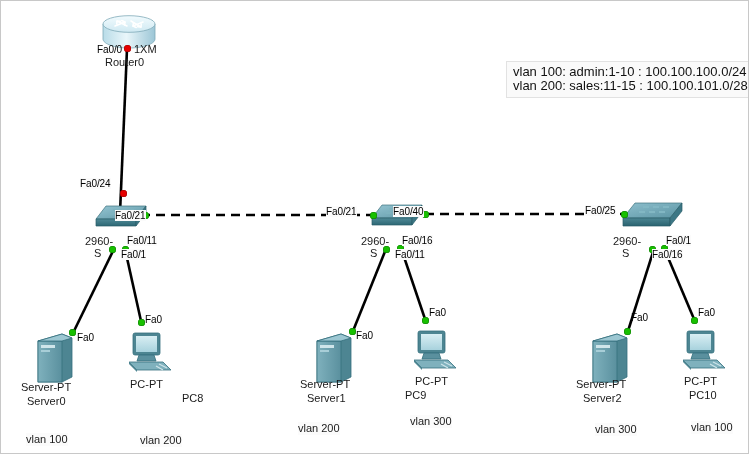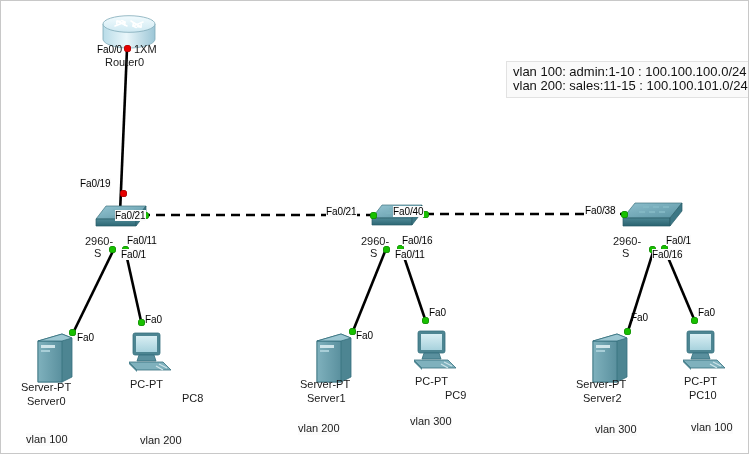--- a/index.html
+++ b/index.html
@@ -154,21 +154,21 @@
       <g fill="#7fb4c0" opacity="0.85">
         <rect x="20" y="5" width="5" height="2"></rect>
           <rect x="28" y="5" width="5" height="2"></rect>
         <rect x="36" y="5" width="5" height="2"></rect>
           <rect x="17" y="9" width="5" height="2"></rect>
         <rect x="25" y="9" width="5" height="2"></rect>
           <rect x="33" y="9" width="5" height="2"></rect>
       </g>
     </svg>
   </div>
-  <div class="lbl" style="left:79px;top:177px;">Fa0/19</div>
+  <div class="lbl" style="left:79px;top:177px;">Fa0/24</div>
   <div class="dot red" style="left:119px;top:189px;"></div>
 
   <div class="lbl" style="left:114px;top:209px;">Fa0/21</div>
   <div class="dot green" style="left:141px;top:211px;"></div>
 
   <div class="devname" style="left:84px;top:234px;">2960-</div>
   <div class="devname" style="left:93px;top:246px;">S</div>
 
   <div class="lbl" style="left:126px;top:234px;">Fa0/11</div>
   <div class="lbl" style="left:120px;top:248px;">Fa0/1</div>
@@ -222,21 +222,21 @@
       <g fill="#84b9c5" opacity="0.9">
         <rect x="22" y="5" width="6" height="2"></rect>
           <rect x="32" y="5" width="6" height="2"></rect>
         <rect x="42" y="5" width="6" height="2"></rect>
           <rect x="18" y="10" width="6" height="2"></rect>
         <rect x="28" y="10" width="6" height="2"></rect>
           <rect x="38" y="10" width="6" height="2"></rect>
       </g>
     </svg>
   </div>
-  <div class="lbl" style="left:584px;top:204px;">Fa0/38</div>
+  <div class="lbl" style="left:584px;top:204px;">Fa0/25</div>
   <div class="dot green" style="left:620px;top:210px;"></div>
 
   <div class="devname" style="left:612px;top:234px;">2960-</div>
   <div class="devname" style="left:621px;top:246px;">S</div>
 
   <div class="lbl" style="left:665px;top:234px;">Fa0/1</div>
   <div class="lbl" style="left:651px;top:248px;">Fa0/16</div>
   <div class="dot green" style="left:648px;top:245px;"></div>
   <div class="dot green" style="left:660px;top:244px;"></div>
 
@@ -303,21 +303,21 @@
       <path d="M14 24 L29 24 L31 30 L12 30 Z" fill="#5a909e" stroke="#35707d" stroke-width="0.8"></path>
       <path d="M4 31 L38 31 L46 39 L12 39 Z" fill="#7fb1bd" stroke="#35707d" stroke-width="0.8"></path>
       <path d="M4 31 L12 39 L12 41 L4 33 Z" fill="#4d8592"></path>
       <path d="M34 33 L42 37" stroke="#cfe5ea" stroke-width="1.2"></path>
       <path d="M31 35 L38 39" stroke="#cfe5ea" stroke-width="1.2"></path>
     </svg>
   </div>
   <div class="dot green" style="left:421px;top:316px;"></div>
   <div class="lbl nobg" style="left:428px;top:306px;">Fa0</div>
   <div class="devname" style="left:414px;top:374px;">PC-PT</div>
-  <div class="devname" style="left:444px;top:388px;">PC9</div>
+  <div class="devname" style="left:404px;top:388px;">PC9</div>
 
   <div class="dev" style="left:588px;top:331px;">
     <svg width="42" height="52" viewBox="0 0 42 52">
       <path d="M4 9 L28 2 L38 6 L38 45 L28 50 L4 50 Z" fill="#4d8592" stroke="#35707d" stroke-width="0.8"></path>
       <rect x="4" y="9" width="24" height="41" fill="url(#svFr)" stroke="#35707d" stroke-width="0.8"></rect>
       <path d="M4 9 L28 2 L38 6 L28 9 Z" fill="#9cc7d2" stroke="#35707d" stroke-width="0.8"></path>
       <rect x="7" y="13" width="14" height="3" fill="#cfe5ea"></rect>
       <rect x="7" y="18" width="9" height="2" fill="#a8ced7"></rect>
     </svg>
   </div>
@@ -337,21 +337,21 @@
       <path d="M31 35 L38 39" stroke="#cfe5ea" stroke-width="1.2"></path>
     </svg>
   </div>
   <div class="dot green" style="left:690px;top:316px;"></div>
   <div class="lbl nobg" style="left:697px;top:306px;">Fa0</div>
   <div class="devname" style="left:683px;top:374px;">PC-PT</div>
   <div class="devname" style="left:688px;top:388px;">PC10</div>
 
   <div id="vlan-legend">
     <div>vlan 100: admin:1-10 :  100.100.100.0/24</div>
-    <div>vlan 200: sales:11-15 :  100.100.101.0/24</div>
+    <div>vlan 200: sales:11-15 :  100.100.101.0/28</div>
   </div>
 
   <div class="vlanlbl" style="left:25px;top:432px;">vlan 100</div>
   <div class="vlanlbl" style="left:139px;top:433px;">vlan 200</div>
   <div class="vlanlbl" style="left:297px;top:421px;">vlan 200</div>
   <div class="vlanlbl" style="left:409px;top:414px;">vlan 300</div>
   <div class="vlanlbl" style="left:594px;top:422px;">vlan 300</div>
   <div class="vlanlbl" style="left:690px;top:420px;">vlan 100</div>
 
 </div>

